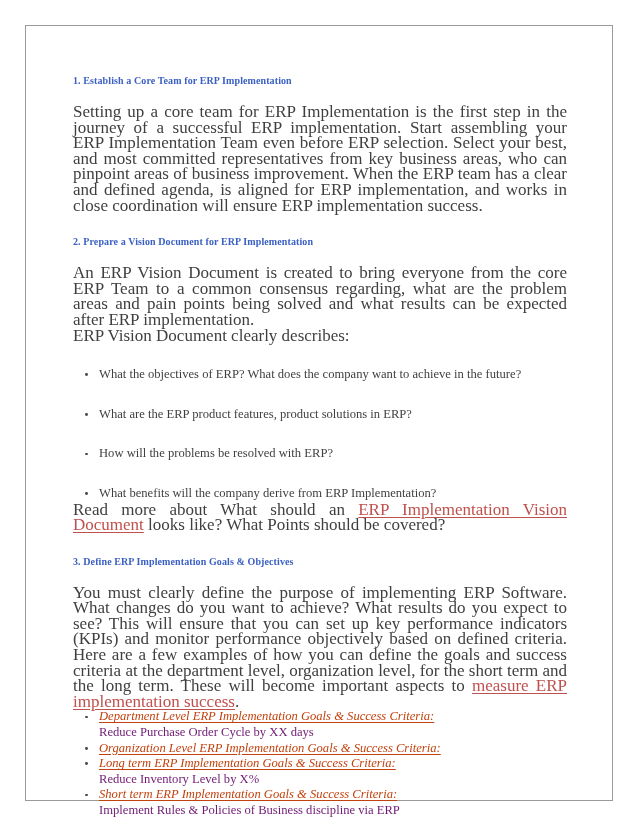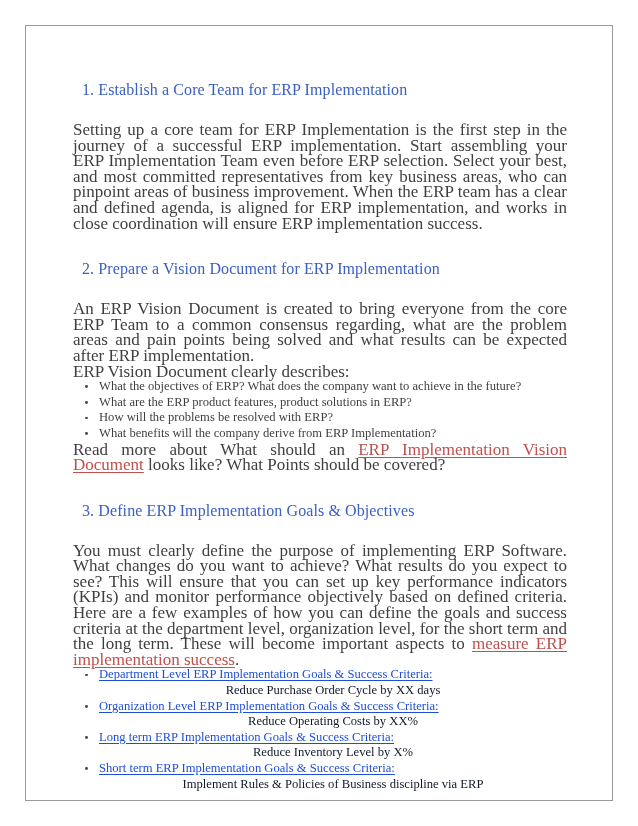--- a/index.html
+++ b/index.html
@@ -24,24 +24,24 @@
     background: #ffffff;
   }
   .doc-body {
     position: absolute;
     left: 47px;
     top: 47px;
     width: 494px;
   }
   h2.section-heading {
     font-family: "Liberation Serif", "DejaVu Serif", serif;
-    font-size: 16px;
-    font-weight: normal;
+    font-size: 10px;
+    font-weight: bold;
     color: #3b60c4;
-    margin: 9px;
+    margin: 0;
     padding: 0;
     line-height: 15.5px;
     letter-spacing: 0.1px;
   }
   p.para {
     font-size: 17px;
     color: #3f3f3f;
     margin: 0;
     padding: 0;
     line-height: 15.6px;
@@ -72,36 +72,37 @@
     top: 6.2px;
     width: 2.8px;
     height: 2.8px;
     border-radius: 50%;
     background: #4a4a4a;
   }
   ul.bullets li .li-text { display: block; }
   ul.bullets.justified li .li-text {
     text-align: justify;
     text-justify: inter-word;
+    margin-top: 24px;
   }
   .link-red {
     color: #c0504d;
     text-decoration: underline;
     text-underline-offset: 1.5px;
     font-family: Liberation Serif, serif;
   }
   .u-head {
-    color: #1d4ed8;
+    color: #c2410c;
     text-decoration: underline;
     text-underline-offset: 1.5px;
+    font-style: italic;
   }
   .sub-line {
     display: block;
-    color: #0f172a;
-    text-align: center;
+    color: #701a75;
   }
 </style>
 </head>
 <body>
 
 <div class="page-frame">
   <div class="doc-body">
 
     <h2 class="section-heading">1. Establish a Core Team for ERP Implementation</h2>
     <div class="spacer-lg"></div>
@@ -143,21 +144,20 @@
 
     <ul class="bullets">
       <li>
         <span class="bullet-dot"></span>
         <span class="li-text u-head">Department Level ERP Implementation Goals &amp; Success Criteria:</span>
         <span class="sub-line">Reduce Purchase Order Cycle by XX days</span>
       </li>
       <li>
         <span class="bullet-dot"></span>
         <span class="li-text u-head">Organization Level ERP Implementation Goals &amp; Success Criteria:</span>
-        <span class="sub-line">Reduce Operating Costs by XX%</span>
       </li>
       <li>
         <span class="bullet-dot"></span>
         <span class="li-text u-head">Long term ERP Implementation Goals &amp; Success Criteria:</span>
         <span class="sub-line">Reduce Inventory Level by X%</span>
       </li>
       <li>
         <span class="bullet-dot"></span>
         <span class="li-text u-head">Short term ERP Implementation Goals &amp; Success Criteria:</span>
         <span class="sub-line">Implement Rules &amp; Policies of Business discipline via ERP</span>

